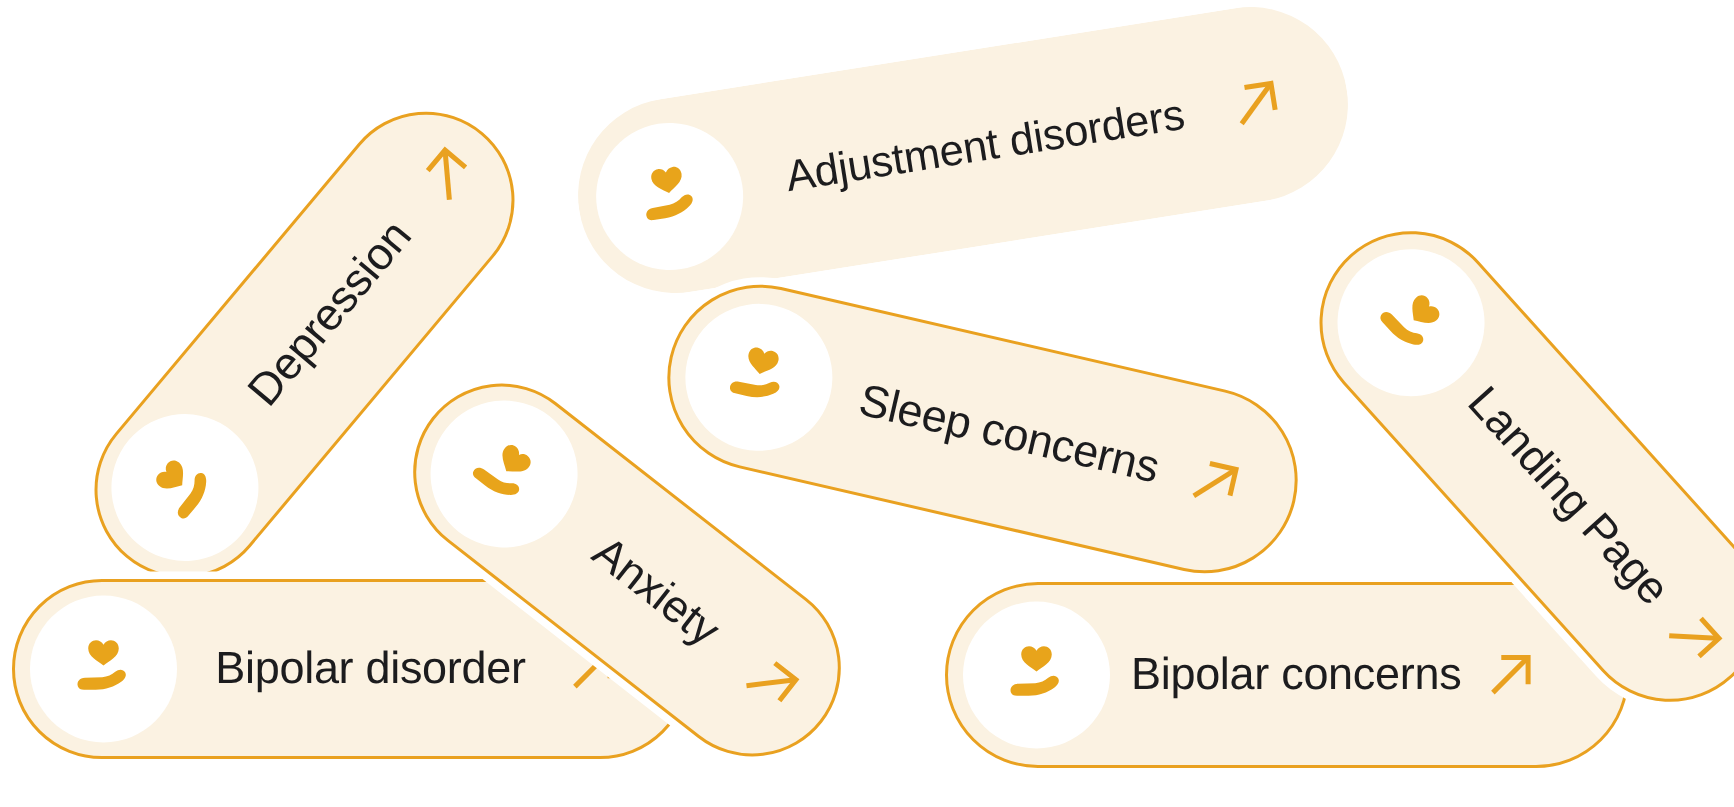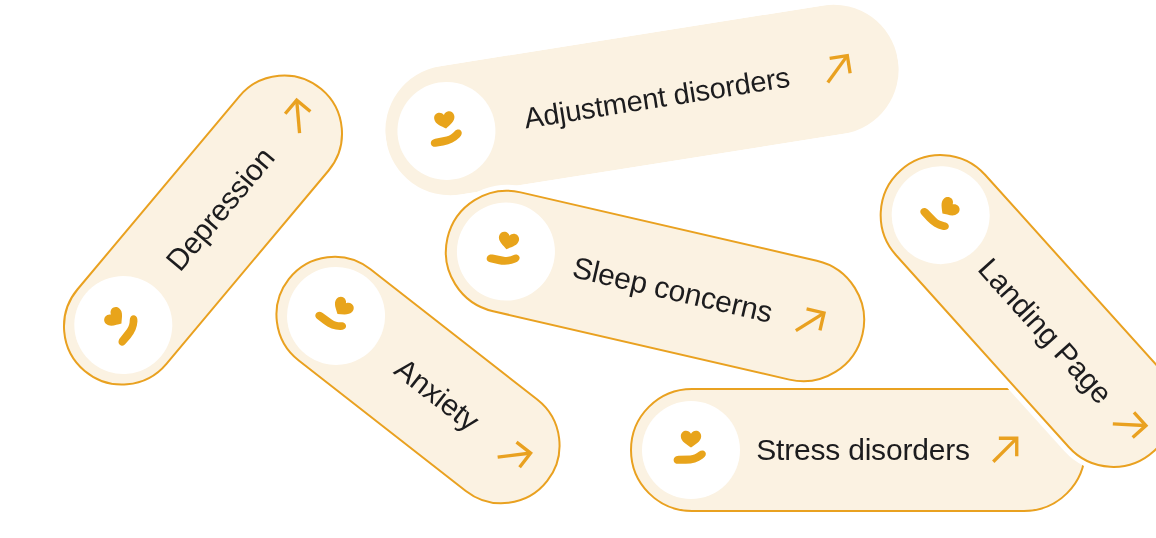--- a/index.html
+++ b/index.html
@@ -145,28 +145,41 @@
         </svg>
       </span>
     <span class="label">Anxiety</span>
     <span class="arrow">
         <svg>
           <use href="#arrow-ne"></use>
         </svg>
       </span>
   </div>
 
+  <div class="pill pill--bipolar">
+    <span class="badge">
+        <svg>
+          <use href="#hand-heart"></use>
+        </svg>
+      </span>
+    <span class="label">Bipolar disorder</span>
+    <span class="arrow">
+        <svg>
+          <use href="#arrow-ne"></use>
+        </svg>
+      </span>
+  </div>
 
   <div class="pill pill--stress">
     <span class="badge">
         <svg>
           <use href="#hand-heart"></use>
         </svg>
       </span>
-    <span class="label">Stress disorders</span>
+    <span class="label">Bipolar concerns</span>
     <span class="arrow">
         <svg>
           <use href="#arrow-ne"></use>
         </svg>
       </span>
   </div>
 
 </div>
 
 </body></html>

